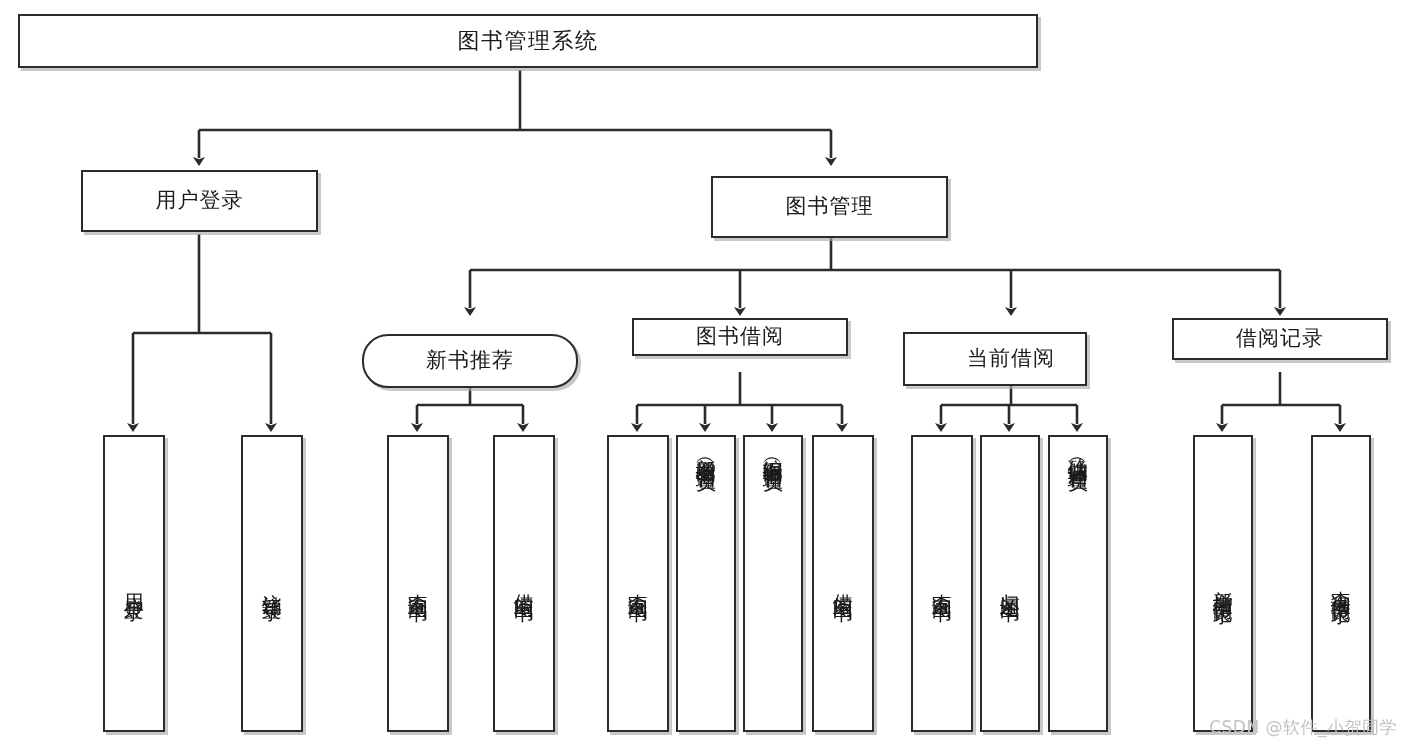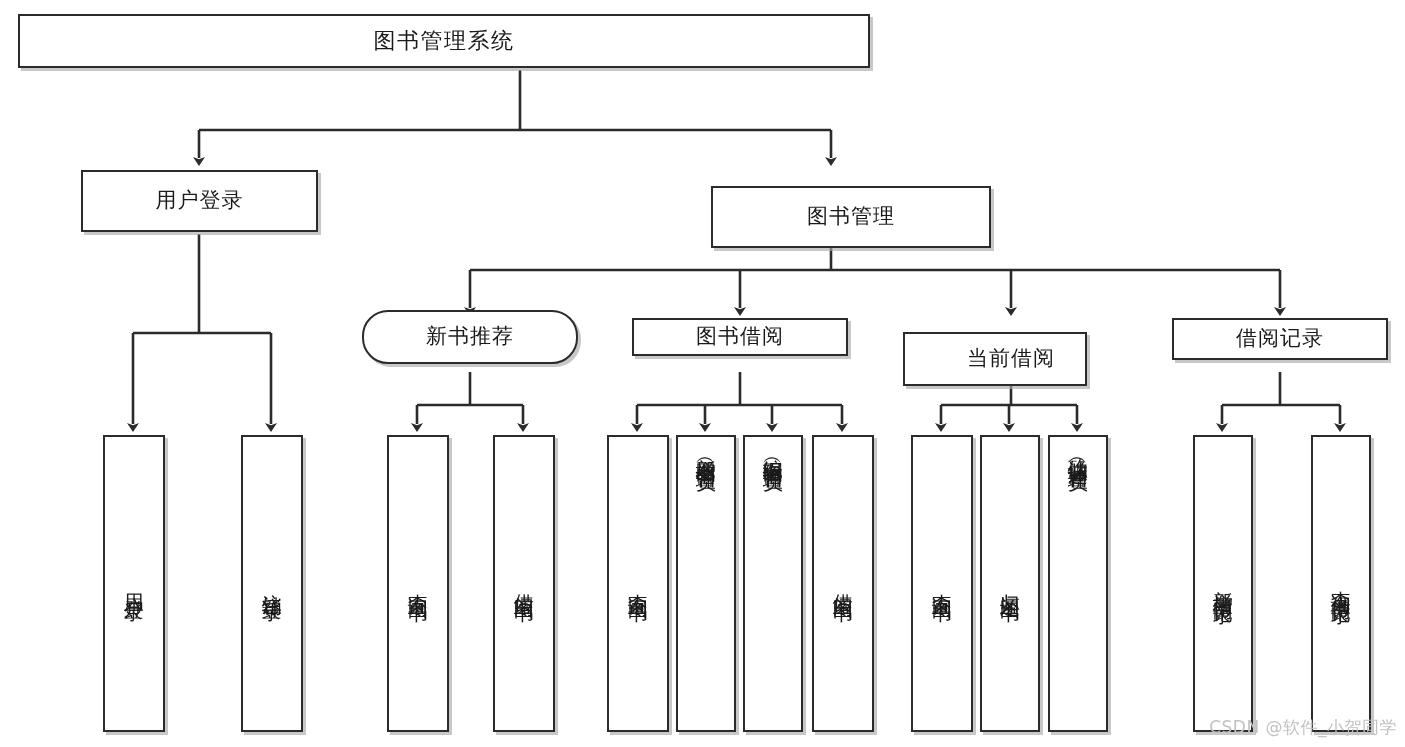--- a/index.html
+++ b/index.html
@@ -135,32 +135,32 @@
       <path d="M1009,405 L1009,424" marker-end="url(#arrow)"></path>
       <path d="M1077,405 L1077,424" marker-end="url(#arrow)"></path>
 
       <path d="M1280,372 L1280,405"></path>
       <path d="M1222,405 L1340,405"></path>
       <path d="M1222,405 L1222,424" marker-end="url(#arrow)"></path>
       <path d="M1340,405 L1340,424" marker-end="url(#arrow)"></path>
     </g>
   </svg>
 
-  <div class="node horiz root" style="left:18px; top:14px; width:852px; height:54px;">
+  <div class="node horiz root" style="left:18px; top:14px; width:1020px; height:54px;">
     <span class="label">图书管理系统</span>
   </div>
 
   <div class="node horiz" style="left:81px; top:170px; width:237px; height:62px;">
     <span class="label">用户登录</span>
   </div>
-  <div class="node horiz" style="left:711px; top:186px; width:280px; height:62px;">
+  <div class="node horiz" style="left:711px; top:176px; width:237px; height:62px;">
     <span class="label">图书管理</span>
   </div>
 
-  <div class="node horiz" style="left:362px; top:310px; width:216px; height:54px;border-radius:26px;">
+  <div class="node horiz" style="left:362px; top:334px; width:216px; height:54px;border-radius:26px;">
     <span class="label">新书推荐</span>
   </div>
   <div class="node horiz" style="left:632px; top:318px; width:216px; height:38px;">
     <span class="label">图书借阅</span>
   </div>
   <div class="node horiz" style="left:903px; top:332px; width:184px; height:54px;padding-left:32px;">
     <span class="label">当前借阅</span>
   </div>
   <div class="node horiz" style="left:1172px; top:318px; width:216px; height:42px;">
     <span class="label">借阅记录</span>

